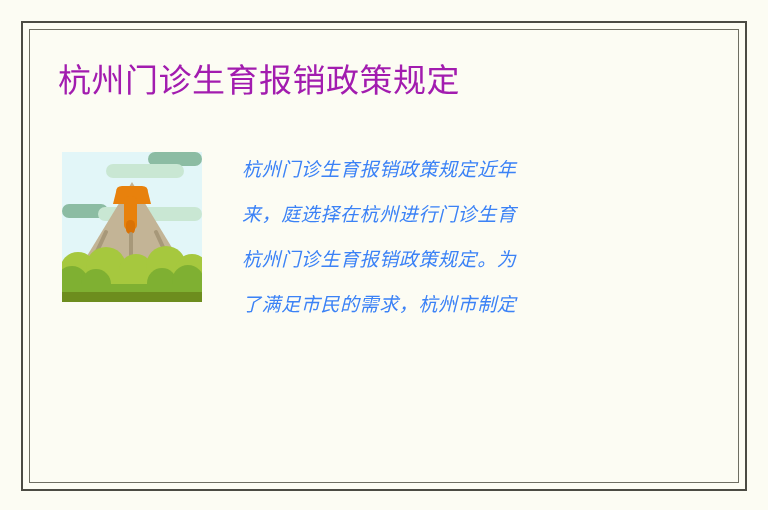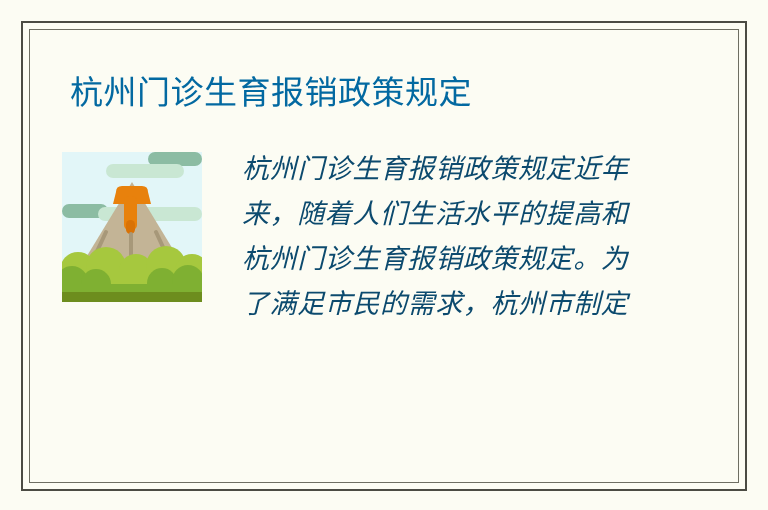--- a/index.html
+++ b/index.html
@@ -35,26 +35,26 @@
     bottom: 6px;
     border: 1px solid #6E6E62;
     box-sizing: border-box;
   }
 
   
   .article-title {
     position: absolute;
     left: 35px;
     top: 38px;
-    margin: 12px;
+    margin: 0;
     font-size: 33px;
     font-weight: 400;
     line-height: 1.2;
     letter-spacing: 0.5px;
-    color: #0369a1;
+    color: #a21caf;
     white-space: nowrap;
     font-family: "Liberation Sans", "DejaVu Sans", sans-serif;
   }
 
   
   .article-body {
     position: absolute;
     left: 35px;
     top: 124px;
     right: 28px;
@@ -72,23 +72,23 @@
   .illustration svg {
     display: block;
     width: 140px;
     height: 150px;
   }
 
   
   .article-paragraph {
     margin: 0;
     padding-left: 184px;
-    font-size: 27px;
+    font-size: 19px;
     line-height: 45px;
-    color: #0c4a6e;
+    color: #3b82f6;
     text-align: justify;
     text-justify: inter-character;
     letter-spacing: 0.6px;
     font-family: Liberation Sans, sans-serif;
     font-style: italic;
     font-weight: 400;
   }
   .article-paragraph .line {
     display: block;
     white-space: nowrap;
@@ -141,19 +141,19 @@
           <circle cx="126" cy="129" r="16" fill="#7FB032"></circle>
           <rect x="0" y="132" width="140" height="12" fill="#7FB032"></rect>
         </g>
 
         <rect x="0" y="140" width="140" height="10" fill="#6D8D1E"></rect>
       </svg>
     </div>
 
     <p class="article-paragraph">
       <span class="line">杭州门诊生育报销政策规定近年</span>
-      <span class="line">来，随着人们生活水平的提高和</span>
+      <span class="line">来，庭选择在杭州进行门诊生育</span>
       <span class="line">杭州门诊生育报销政策规定。为</span>
       <span class="line">了满足市民的需求，杭州市制定</span>
     </p>
 
   </div>
 </div>
 
 </body></html>

